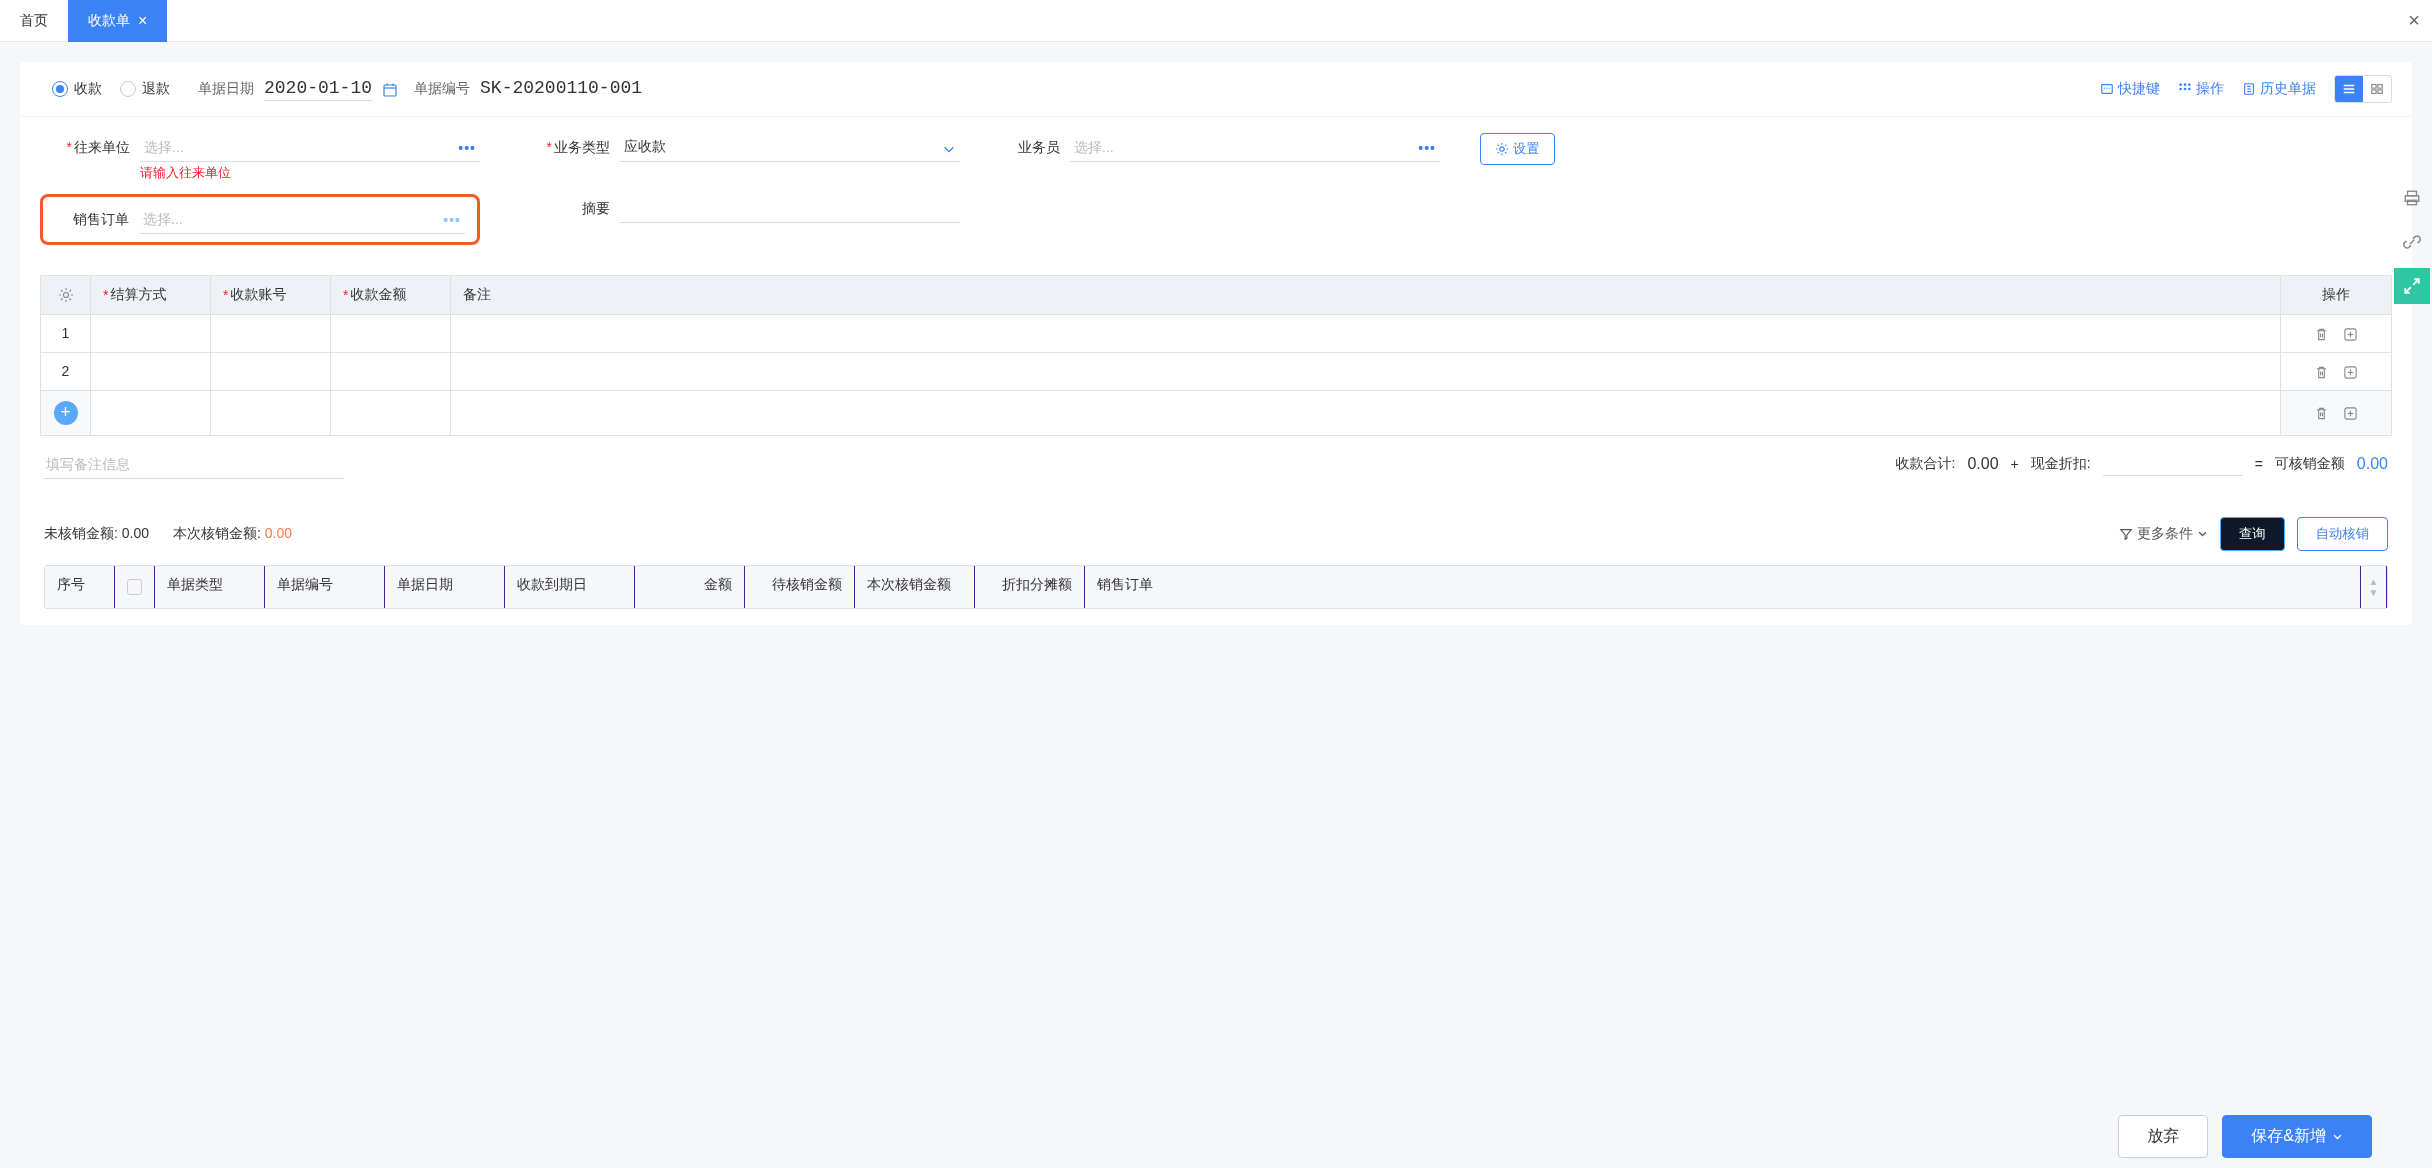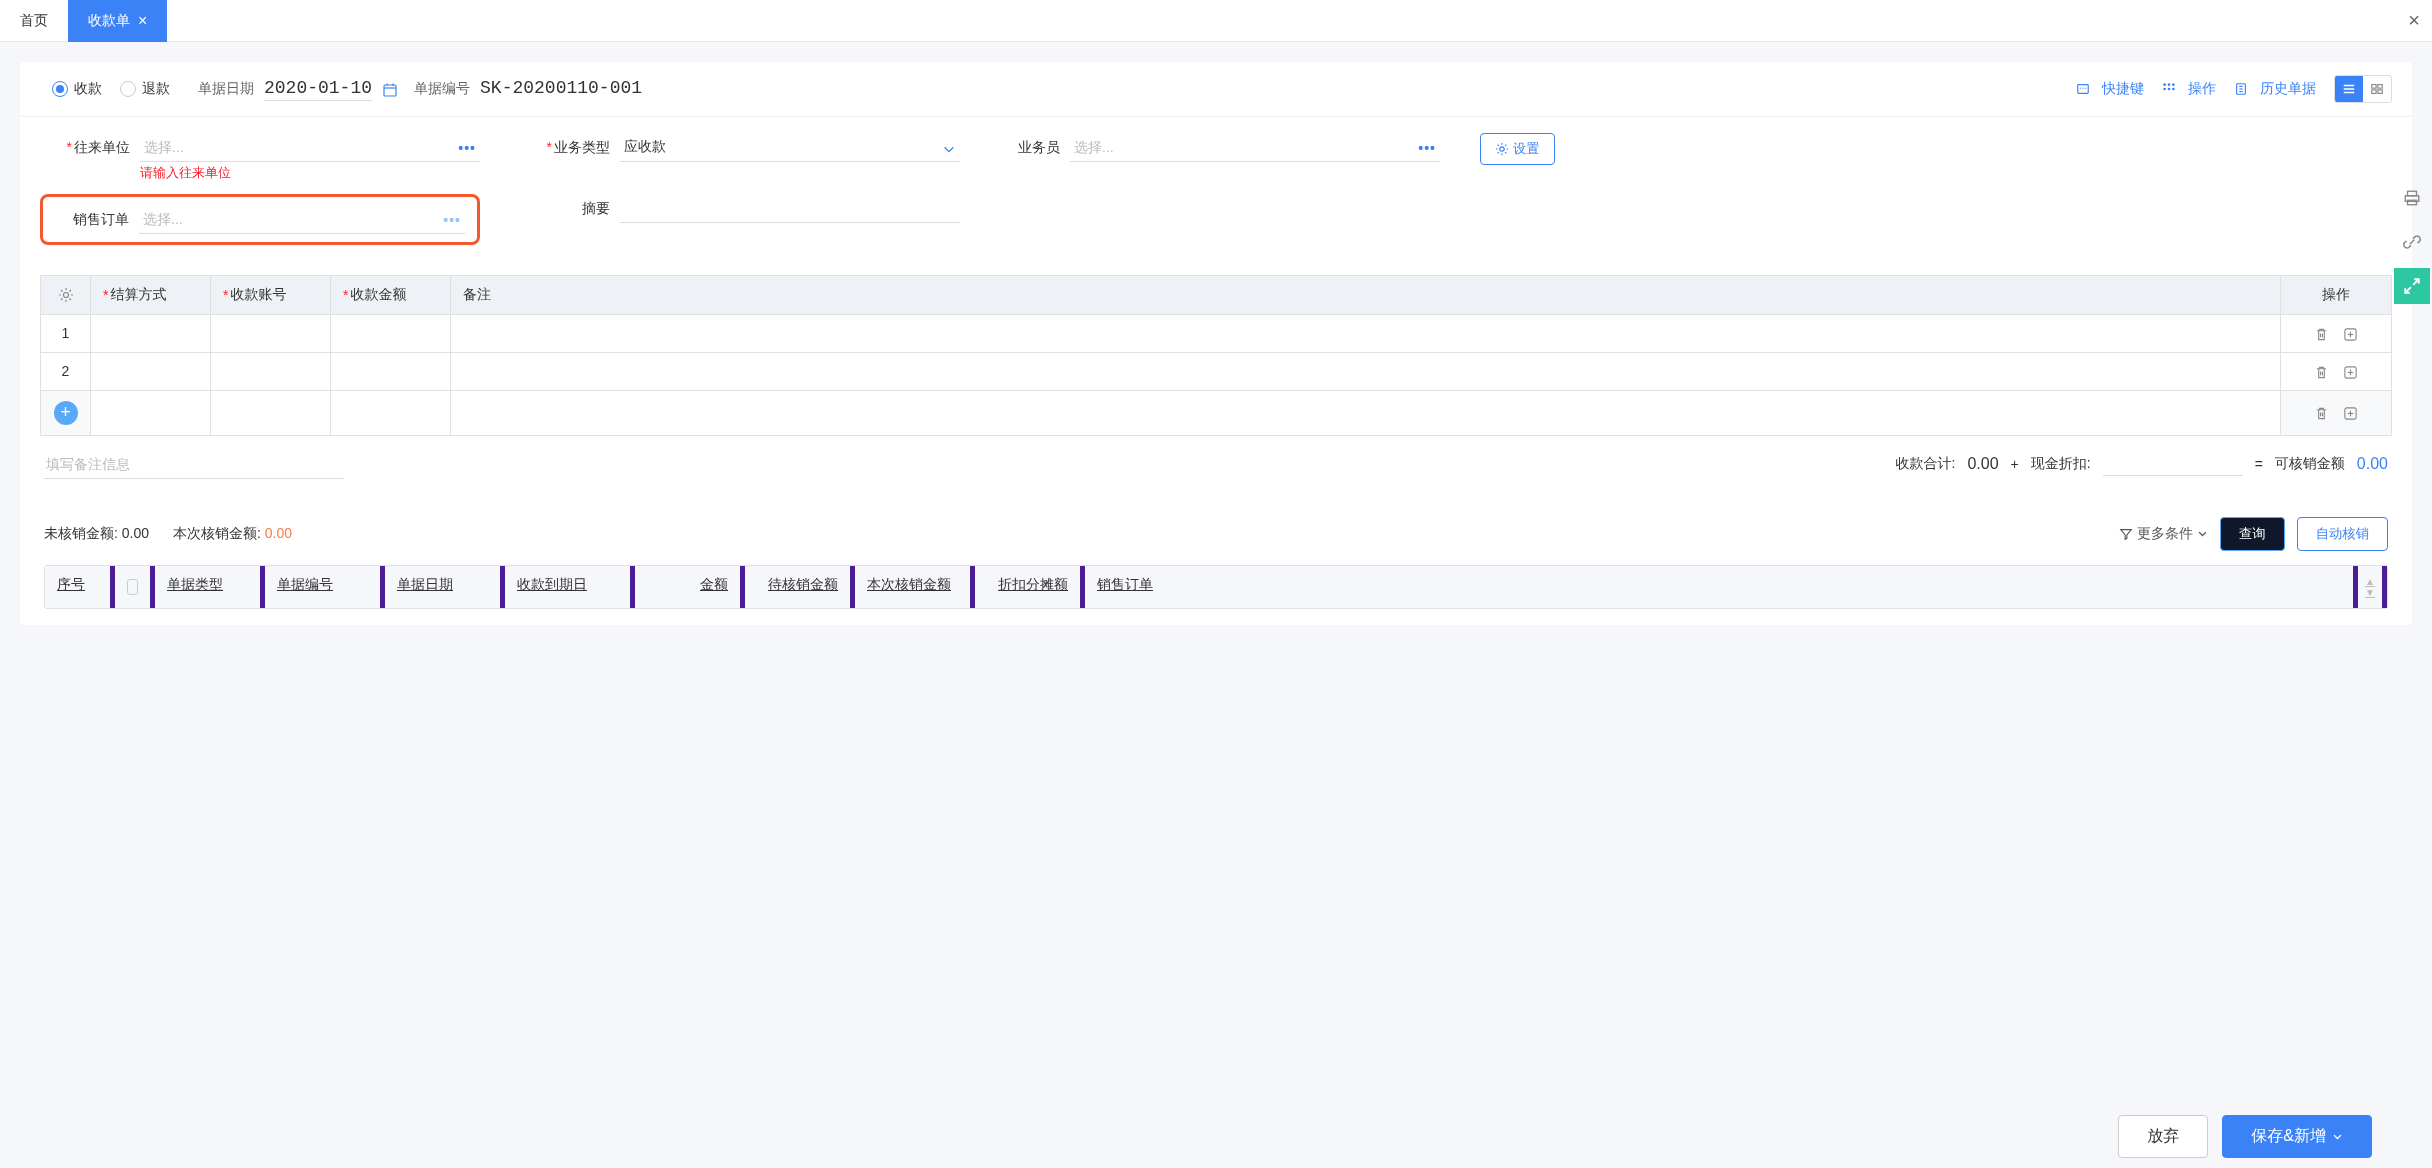--- a/index.html
+++ b/index.html
@@ -19,21 +19,21 @@
     .radio-item { display: flex; align-items: center; gap: 6px; cursor: pointer; }
     .radio-circle { width: 16px; height: 16px; border-radius: 50%; border: 1.5px solid #ccc; display: flex; align-items: center; justify-content: center; }
     .radio-circle.checked { border-color: #3b82f6; }
     .radio-dot { width: 8px; height: 8px; border-radius: 50%; background: #3b82f6; }
     .date-field { display: flex; align-items: center; gap: 10px; }
     .date-value { font-size: 18px; color: #333; border-bottom: 1px solid #ddd; padding-bottom: 2px; font-family: Liberation Mono, monospace; }
     .date-label { color: #666; }
     .cal-icon { color: #3b82f6; font-size: 16px; }
     
     .header-actions { margin-left: auto; display: flex; align-items: center; gap: 18px; }
-    .action-link { display: flex; align-items: center; gap: 12px; color: #3b82f6; cursor: pointer; }
+    .action-link { display: flex; align-items: center; gap: 4px; color: #3b82f6; cursor: pointer; }
     .view-toggle { display: flex; border: 1px solid #ddd; border-radius: 3px; overflow: hidden; }
     .view-btn { width: 28px; height: 26px; display: flex; align-items: center; justify-content: center; cursor: pointer; color: #888; }
     .view-btn.active { background: #3b82f6; color: #fff; }
     
     .form-section { padding: 16px 20px 8px 20px; }
     .form-row { display: flex; align-items: flex-start; gap: 40px; margin-bottom: 12px; }
     .form-field { display: flex; align-items: center; gap: 10px; width: 440px; position: relative; }
     .form-label { width: 90px; text-align: right; color: #333; }
     .req { color: #f5222d; margin-right: 2px; }
     .form-input { flex: 1; border: none; border-bottom: 1px solid #ddd; padding: 6px 4px; outline: none; font-size: 14px; }
@@ -78,21 +78,21 @@
     .writeoff-controls { display: flex; align-items: center; gap: 24px; margin-bottom: 14px; }
     .orange-val { color: #ff7a45; }
     .controls-right { margin-left: auto; display: flex; align-items: center; gap: 12px; }
     .more-cond { display: flex; align-items: center; gap: 4px; cursor: pointer; color: #555; }
     .btn { padding: 7px 18px; border-radius: 4px; cursor: pointer; border: 1px solid #ddd; background: #fff; }
     .btn-primary { background: #0f172a; border-color: #5aa9f8; color: #fff; }
     .btn-outline-blue { border-color: #3b82f6; color: #3b82f6; }
     
     .writeoff-table { border: 1px solid #e0e0e0; border-radius: 3px; }
     .wt-header { display: flex; background: #f5f7fa; }
-    .wt-cell { padding: 10px 12px; border-right: 5px solid #4c1d95; text-decoration: underline; }
+    .wt-cell { padding: 10px 12px; border-right: 1px solid #4c1d95; }
     .wt-num { width: 70px; }
     .wt-chk { width: 40px; display: flex; align-items: center; justify-content: center; }
     .chk-box { width: 16px; height: 16px; border: 1px solid #ccc; border-radius: 3px; }
     .wt-type { width: 110px; }
     .wt-docno { width: 120px; }
     .wt-date { width: 120px; }
     .wt-paydate { width: 130px; }
     .wt-amount { width: 110px; text-align: right; }
     .wt-pending { width: 110px; text-align: right; }
     .wt-this { width: 120px; }

